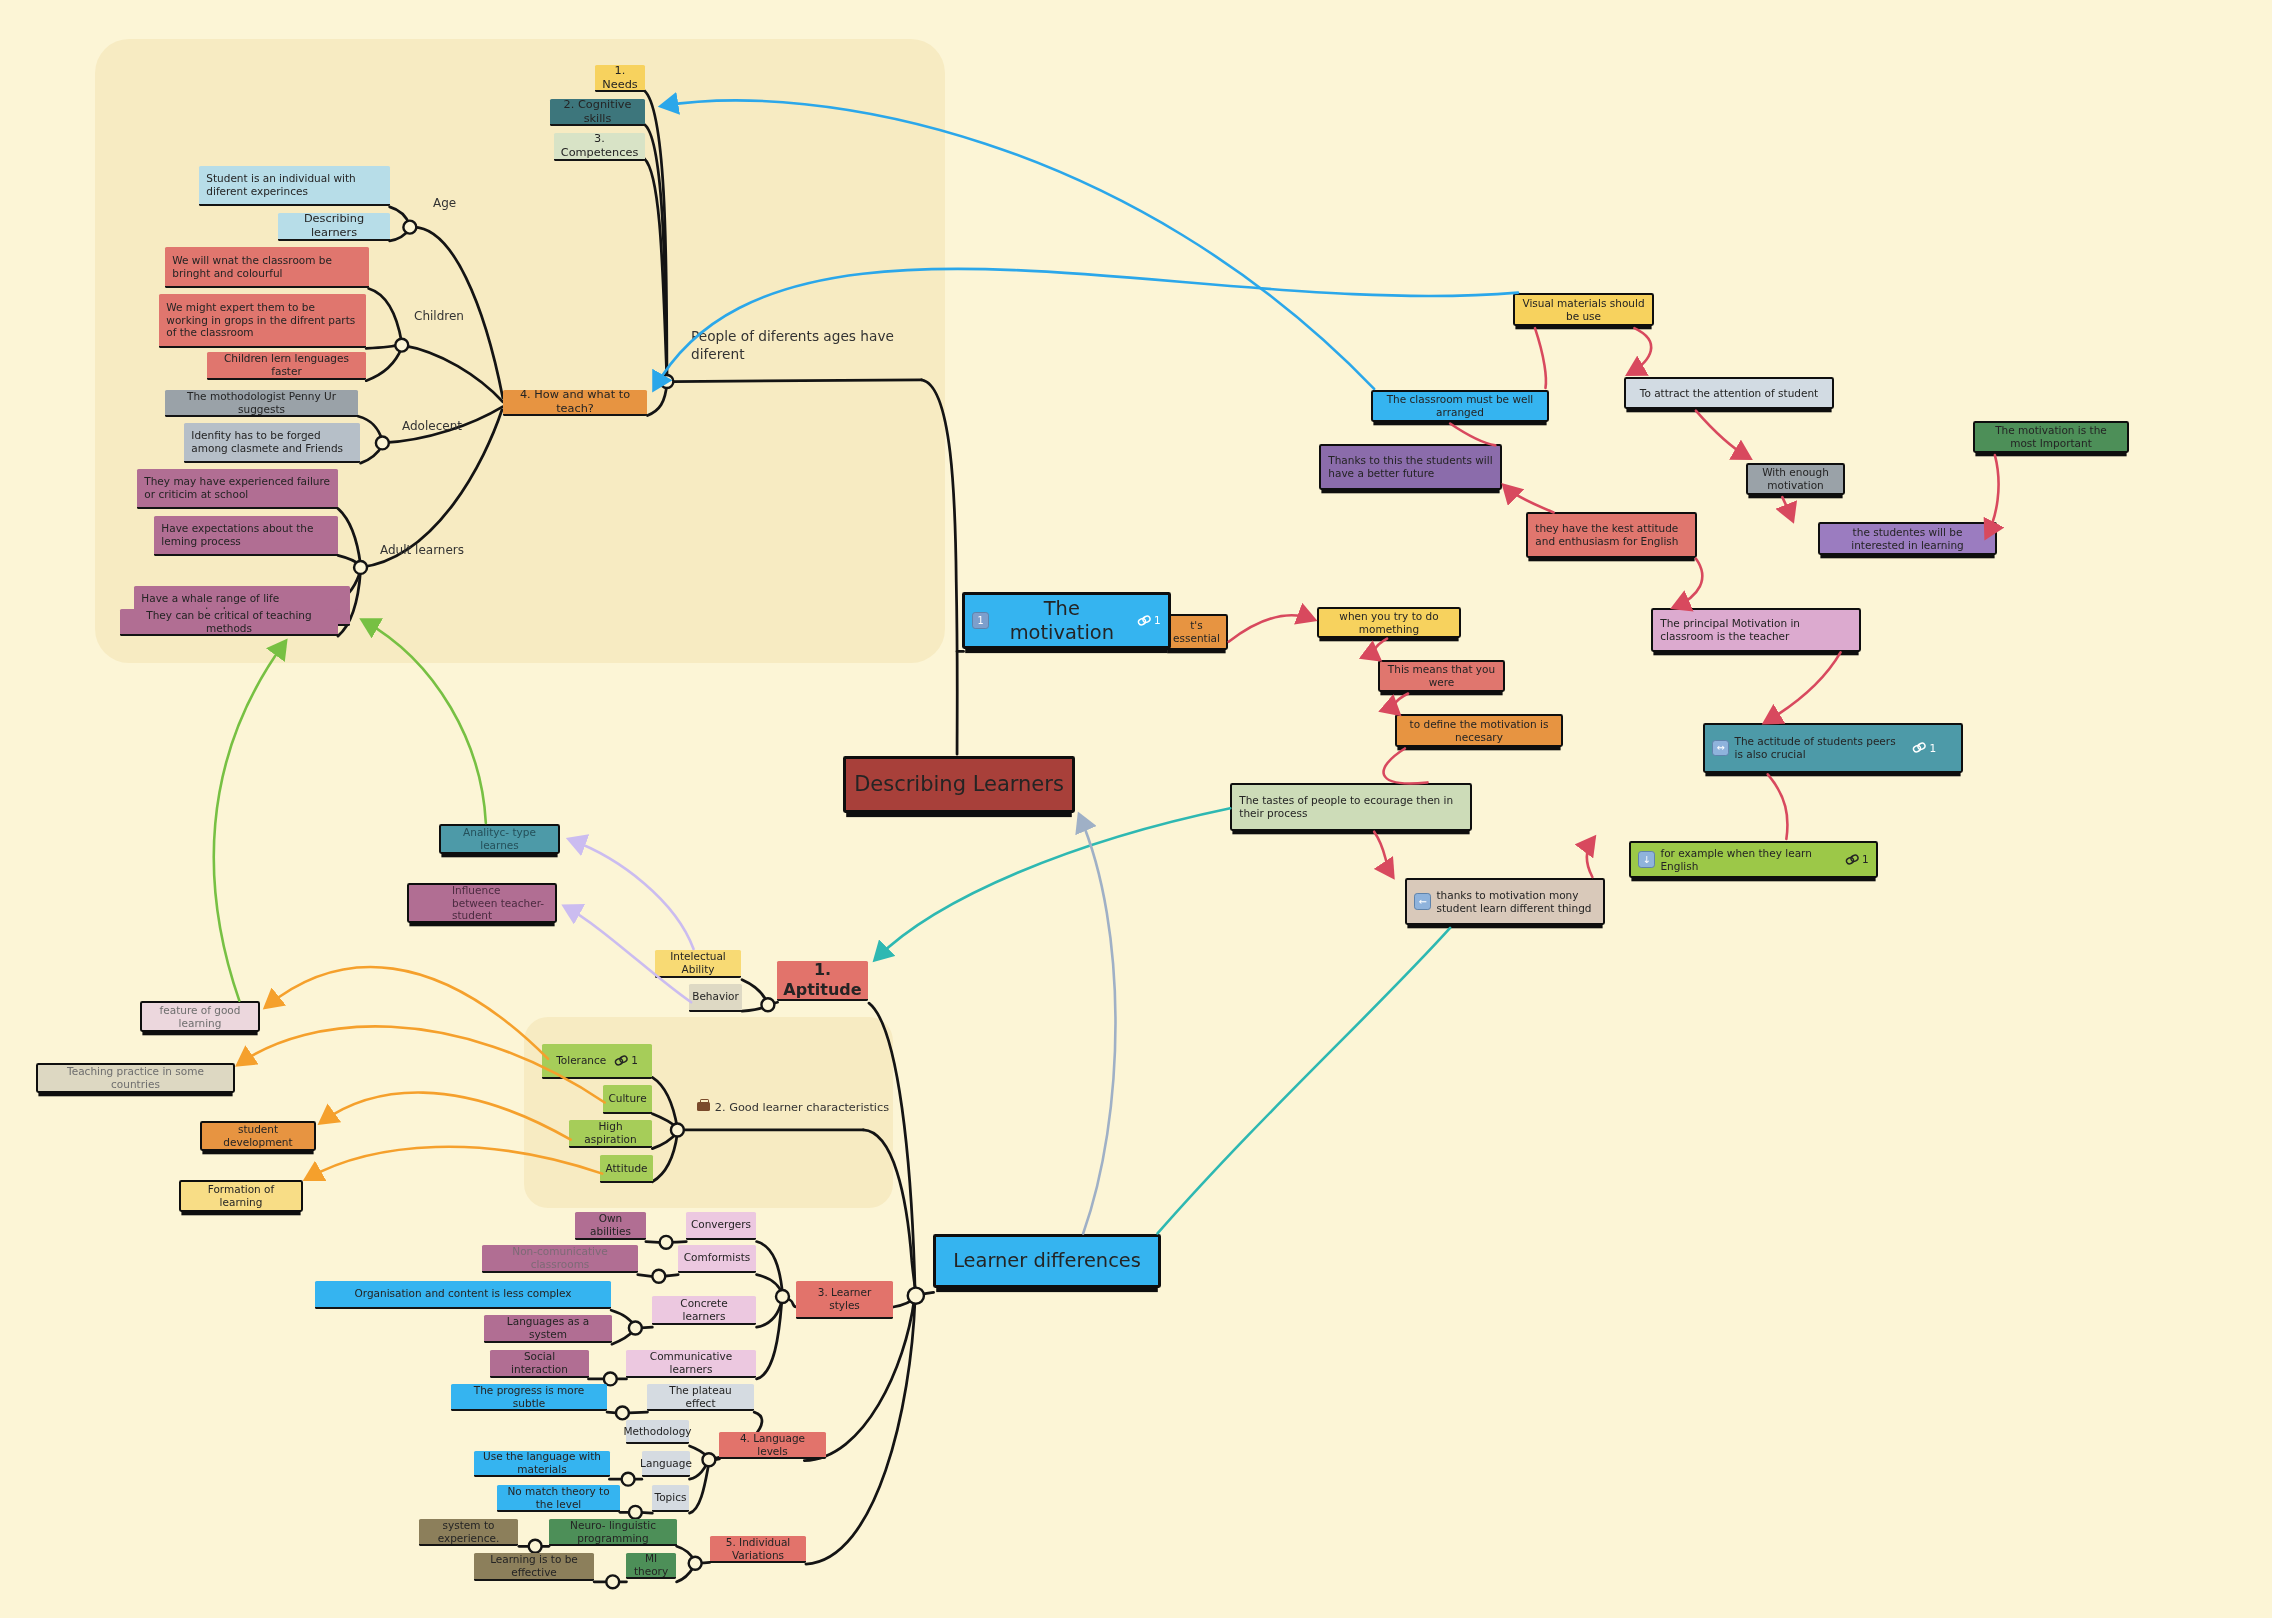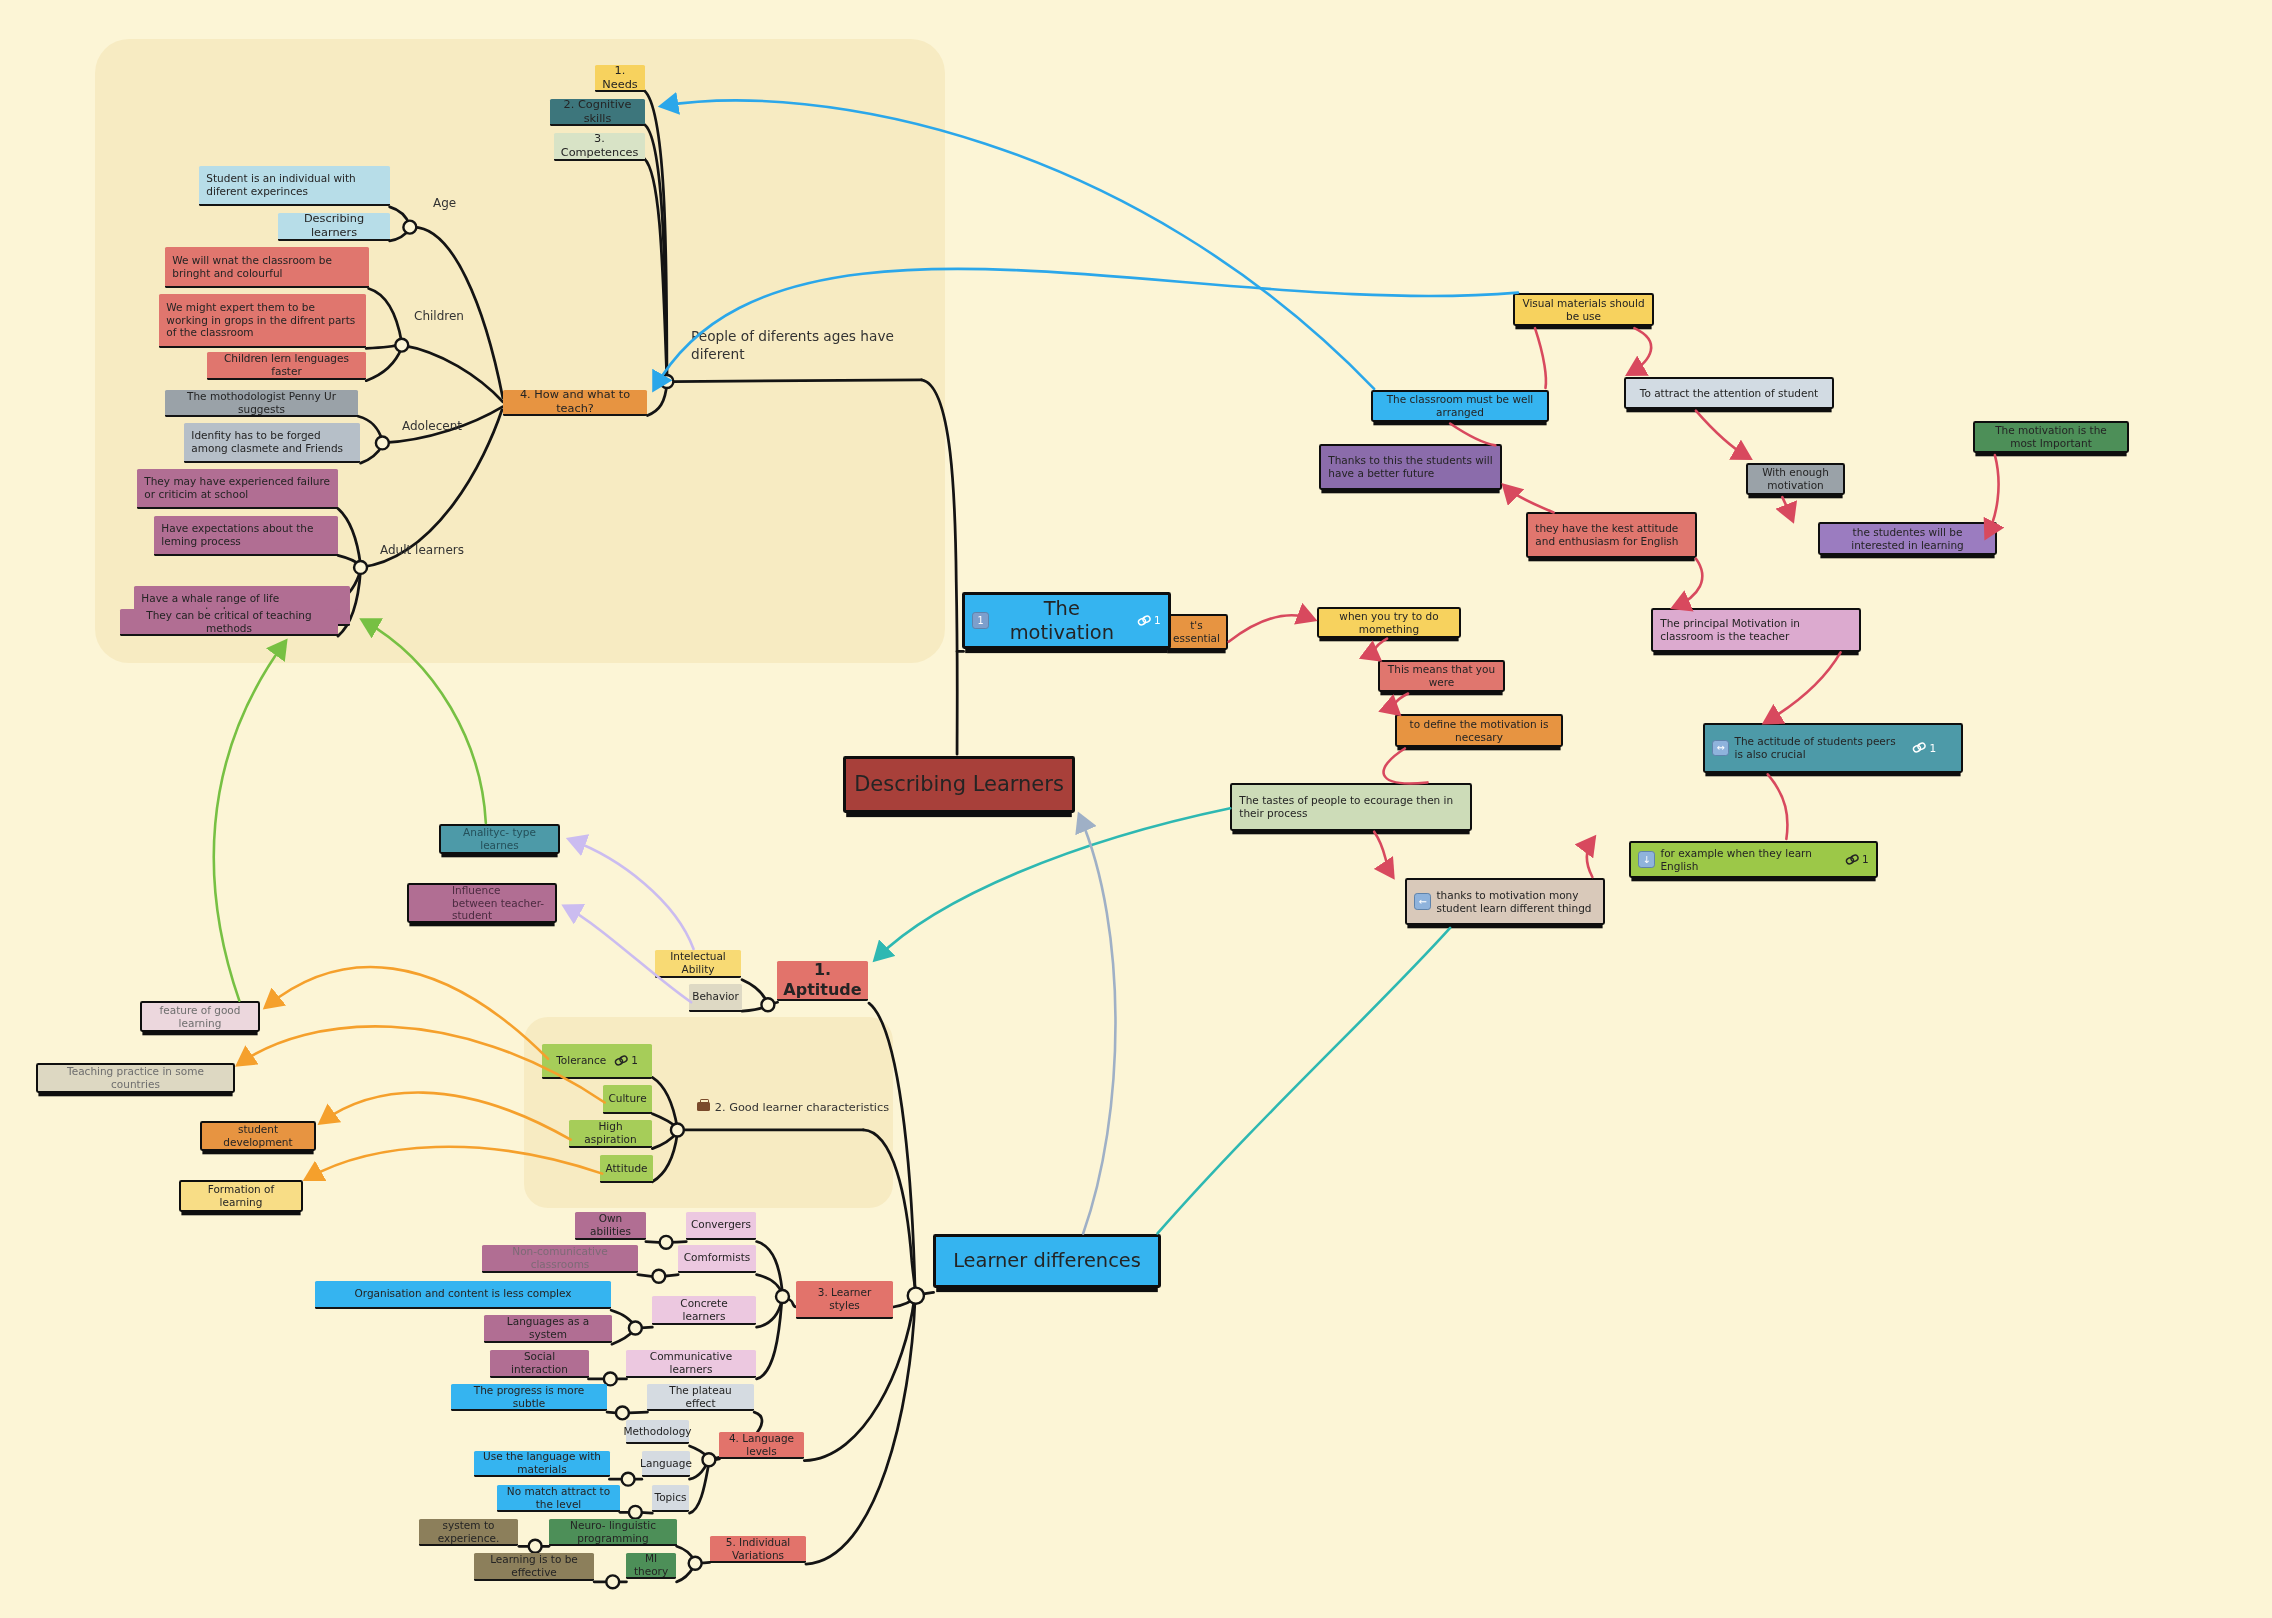--- a/index.html
+++ b/index.html
@@ -387,31 +387,31 @@
   <div class="nd leaf bblue fs13" style="left:451px;top:1384px;width:156px;height:27px;">
       <span>The progress is more subtle</span>
     </div>
   <div class="nd leaf lgray fs13" style="left:647px;top:1384px;width:107px;height:27px;">
       <span>The plateau effect</span>
     </div>
 
   <div class="nd leaf lgray fs13" style="left:626px;top:1420px;width:63px;height:24px;">
       <span>Methodology</span>
     </div>
-  <div class="nd leaf salmonred fs13" style="left:719px;top:1432px;width:85px;height:27px;">
+  <div class="nd leaf salmonred fs13" style="left:719px;top:1432px;width:107px;height:27px;">
       <span>4. Language levels</span>
     </div>
   <div class="nd leaf bblue fs13" style="left:474px;top:1451px;width:136px;height:26px;">
       <span>Use the language with materials</span>
     </div>
   <div class="nd leaf lgray fs13" style="left:642px;top:1451px;width:48px;height:26px;">
       <span>Language</span>
     </div>
   <div class="nd leaf bblue fs13" style="left:497px;top:1485px;width:123px;height:27px;">
-      <span>No match attract to the level</span>
+      <span>No match theory to the level</span>
     </div>
   <div class="nd leaf lgray fs13" style="left:652px;top:1485px;width:37px;height:27px;">
       <span>Topics</span>
     </div>
 
   <div class="nd leaf olive fs13" style="left:419px;top:1519px;width:99px;height:27px;">
       <span>system to experience.</span>
     </div>
   <div class="nd leaf dgreen fs13" style="left:549px;top:1519px;width:128px;height:27px;">
       <span>Neuro- linguistic programming</span>

